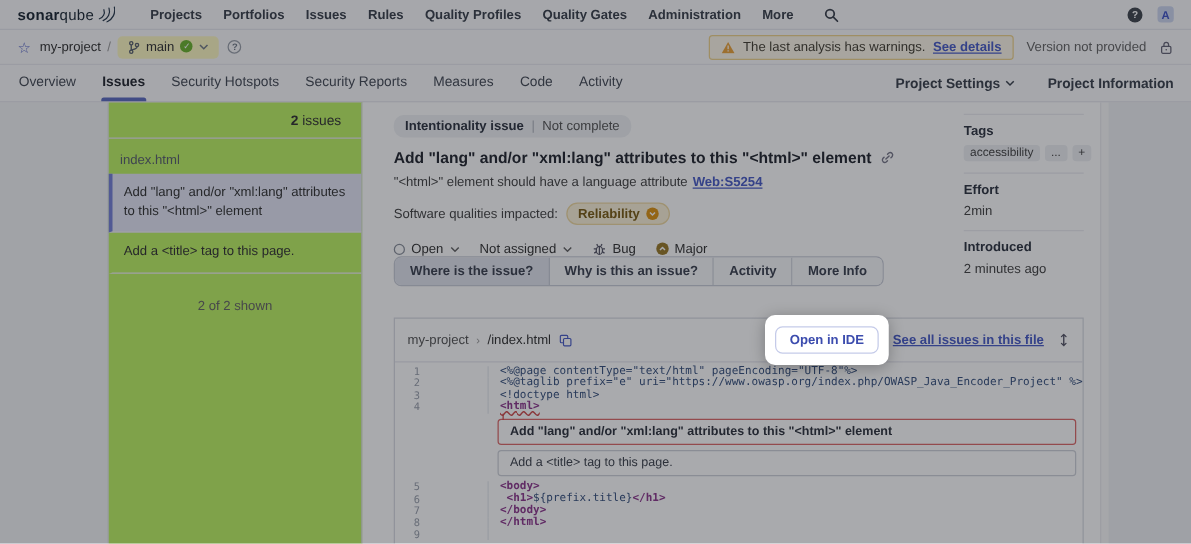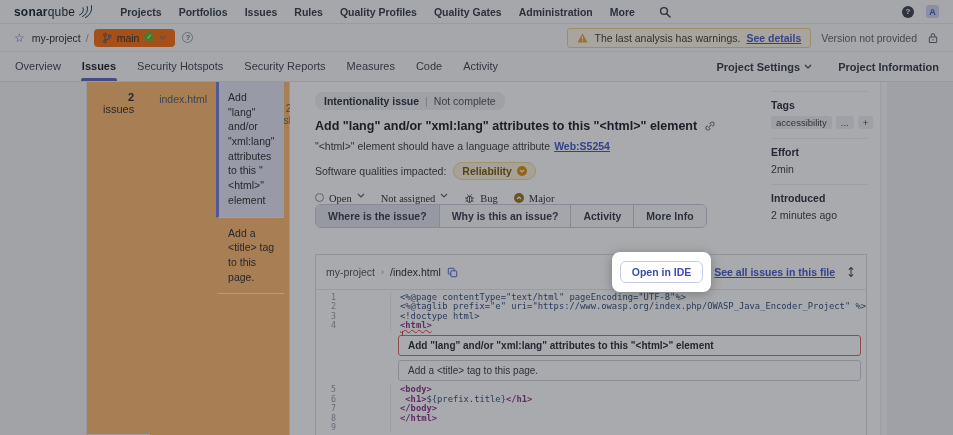--- a/index.html
+++ b/index.html
@@ -21,21 +21,21 @@
                 font-size:8px; font-weight:700; display:flex; align-items:center; justify-content:center; cursor:pointer; }
   .avatar { width:13px; height:13px; border-radius:3px; background:#cdd6f0; color:#4054c7;
             font-size:9px; font-weight:700; display:flex; align-items:center; justify-content:center; cursor:pointer; }
 
   
   .project-header { height:28px; background:#fbfbfc; border-bottom:1px solid #eaeaef;
                     display:flex; align-items:center; padding:0 14px; font-size:10.5px; color:#333; }
   .star { color:#5a68c8; font-size:12px; line-height:1; margin-right:7px; cursor:pointer; }
   .proj-name { color:#333; cursor:pointer; }
   .slash { color:#999; margin:0 5px; }
-  .branch-pill { display:flex; gap:5px; background:#f97316;
+  .branch-pill { display:flex; gap:5px; background:#fef9c3;
                  border-radius:4px; padding:3px 8px; cursor:pointer; }
   .branch-name { color:#333; }
   .check-badge { width:10px; height:10px; border-radius:50%; background:#6cb52f; color:#fff;
                  font-size:7px; display:flex; align-items:center; justify-content:center; }
   .qmark { width:11px; height:11px; border-radius:50%; border:1px solid #9aa0aa; color:#717a87;
            font-size:7.5px; font-weight:700; display:flex; align-items:center; justify-content:center;
            margin-left:7px; cursor:pointer; }
   .ph-right { margin-left:auto; display:flex; align-items:center; gap:10px; }
   .warn-pill { display:flex; align-items:center; gap:6px; border:1px solid #efd48d; background:#fdf8ea;
                border-radius:3px; padding:3px 9px; font-size:10.5px; color:#443f33; }
@@ -51,22 +51,22 @@
   .ptab.active { color:#23272f; font-weight:700; }
   .ptab.active::after { content:""; position:absolute; left:0; right:0; bottom:0; height:3px;
                         background:#5d6cc0; border-radius:2px 2px 0 0; }
   .tabbar-right { margin-left:auto; display:flex; align-items:center; gap:26px;
                   font-size:11px; color:#3a414c; font-weight:700; }
   .tb-item { display:flex; align-items:center; gap:4px; cursor:pointer; white-space:nowrap; }
 
   
   .content { display:flex; height:353px; background:#f0f1f4; }
   .facets { width:87px; background:#f3f4f6; border-right:1px solid #e4e5ea; flex:none; }
-  .issues-panel { width:203px; background:#fdba74; border-right:1px solid #e0e1e7; flex:none;
-                  display:flex; flex-direction:row; }
+  .issues-panel { width:203px; background:#bef264; border-right:1px solid #e0e1e7; flex:none;
+                  display:flex; flex-direction:column; }
   .ip-header { padding:9px 16px 7px; text-align:right; font-size:11px; color:#333;
                border-bottom:1px solid #ececf0; }
   .ip-header b { font-weight:700; }
   .ip-file { padding:11px 9px 5px; font-size:10.5px; color:#5a626e; }
   .issue-item { padding:8px 9px 9px; font-size:10.5px; color:#333; line-height:1.4;
                 border-left:3px solid transparent; border-bottom:1px solid #f1f1f5; cursor:pointer; }
   .issue-item.selected { background:#e4e7f6; border-left-color:#7680d8; }
   .ip-footer { margin-top:20px; text-align:center; font-size:10.5px; color:#666; }
 
   .main-panel { flex:0 0 578px; background:#fff; position:relative;
@@ -86,21 +86,21 @@
   .issue-title { font-size:12.5px; font-weight:700; color:#23272f; }
   .rule-row { margin-top:7px; font-size:10.5px; color:#444; }
   .rule-link { color:#4a5dc7; font-weight:600; text-decoration:underline; margin-left:4px; cursor:pointer; }
   .qualities-row { margin-top:10px; display:flex; align-items:center; gap:7px; font-size:10.5px; color:#444; }
   .quality-pill { display:inline-flex; align-items:center; gap:5px; background:#fcf3d9;
                   border:1px solid #efd9a2; border-radius:9px; padding:2px 8px; color:#7a5c15; font-weight:600; }
   .impact-dot { width:10px; height:10px; border-radius:50%; background:#dd9414; display:inline-flex;
                 align-items:center; justify-content:center; }
   .impact-dot.major { background:#9a7a2a; }
   .status-row { margin-top:13px; display:flex; align-items:center; gap:16px; font-size:10.5px; color:#333; }
-  .sr-group { display:flex; align-items:flex-start; gap:5px; cursor:pointer;font-family:Liberation Serif, serif; }
+  .sr-group { display:flex; align-items:center; gap:5px; cursor:pointer; }
   .radio-circle { width:9px; height:9px; border-radius:50%; border:1.3px solid #8a909b; }
 
   .seg-tabs { display:inline-flex; border:1px solid #c9cdd8; border-radius:6px; overflow:hidden; }
   .seg-btn { padding:5px 12px; font-size:10.5px; font-weight:700; color:#3c4250; background:#f8f9fb;
              border-right:1px solid #c9cdd8; cursor:pointer; white-space:nowrap; }
   .seg-btn:last-child { border-right:none; }
   .seg-btn.active { background:#e2e5ee; }
 
   
   .meta-col { width:96px; flex:none; border-top:1px solid #ececf1; padding-top:7px; font-size:10.5px; }

